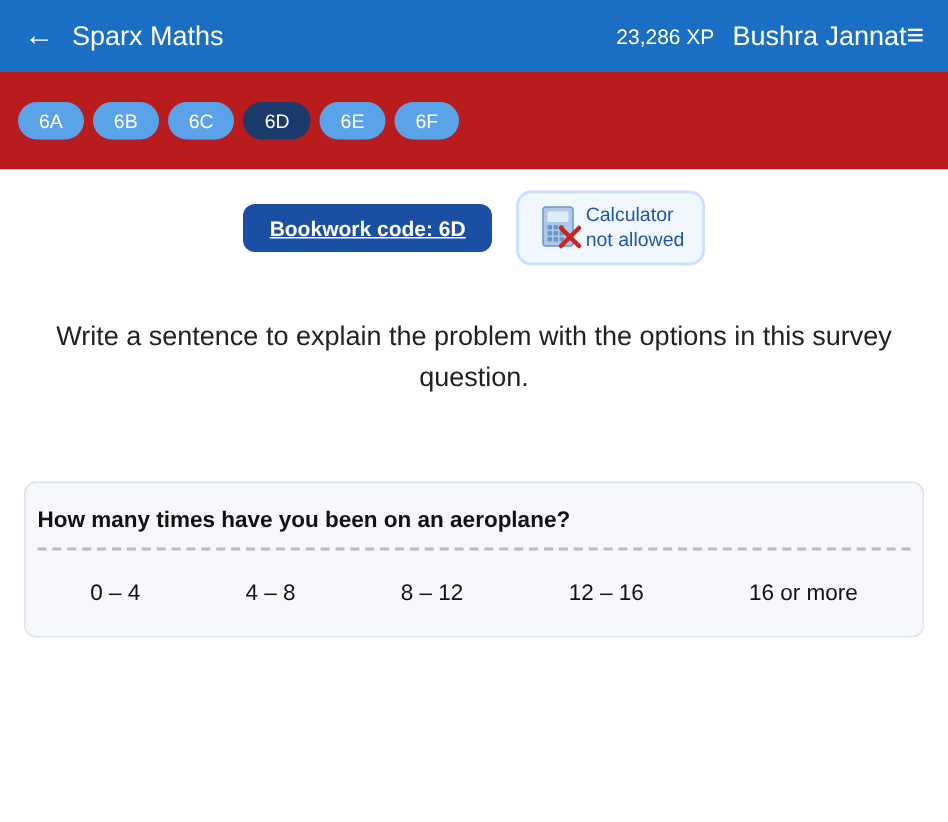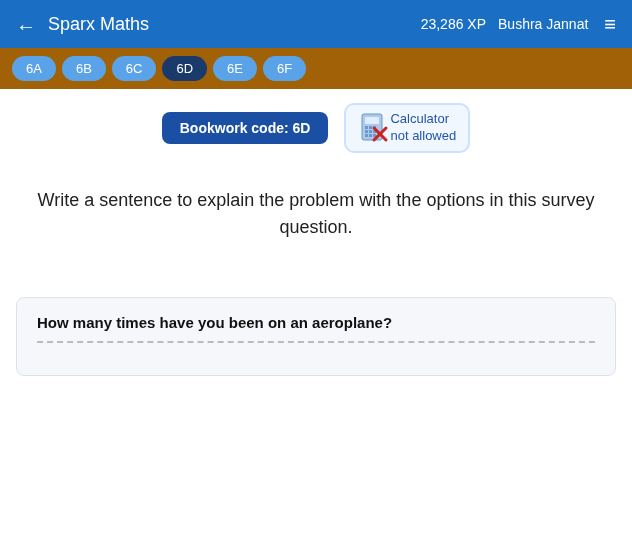--- a/index.html
+++ b/index.html
@@ -29,34 +29,33 @@
     .header-title {
       font-size: 18px;
       font-weight: normal;
       flex: 1;
     }
     .header-xp {
       font-size: 14px;
       margin-right: 12px;
     }
     .header-user {
-      font-size: 14px;
-      margin-right: 16px;
+      font-size: 18px;
     }
     .header-menu {
       font-size: 20px;
       cursor: pointer;
     }
 
     
     .tabs {
-      background: #a16207;
-      display: flex;
-      align-items: center;
-      padding: 8px 12px;
+      background: #b91c1c;
+      display: flex;
+      align-items: center;
+      padding: 20px 12px;
       gap: 6px;
       flex-wrap: nowrap;
     }
     .tab {
       background: #5ba3e8;
       color: white;
       border-radius: 16px;
       padding: 5px 14px;
       font-size: 13px;
       font-weight: 500;
@@ -83,20 +82,21 @@
       padding: 14px 16px;
       background: #fff;
     }
     .bookwork-code {
       background: #1a4fa3;
       color: white;
       border-radius: 8px;
       padding: 8px 18px;
       font-size: 14px;
       font-weight: 600;
+      text-decoration: underline;
     }
     .calculator-badge {
       display: flex;
       align-items: center;
       gap: 0;
       border: 2px solid #cce0ff;
       border-radius: 10px;
       padding: 6px 12px;
       background: #f0f7ff;
     }
@@ -127,21 +127,21 @@
       max-width: 560px;
       margin: 0 auto 40px;
     }
 
     
     .survey-card {
       background: #f5f7fa;
       border: 1px solid #dde3ed;
       border-radius: 8px;
       margin: 0 16px;
-      padding: 16px 20px 20px;
+      padding: 16px 8px 20px;
     }
     .survey-question {
       font-size: 15px;
       font-weight: bold;
       color: #111;
       margin-bottom: 12px;
       border-bottom: 2px dashed #bbb;
       padding-bottom: 10px;
       text-align: left;
     }
@@ -204,13 +204,20 @@
     </div>
   </div>
 </div>
 
 <div class="main-content">
   <p class="question-text">Write a sentence to explain the problem with the options in this survey question.</p>
 </div>
 
 <div class="survey-card">
   <div class="survey-question">How many times have you been on an aeroplane?</div>
+  <div class="survey-options">
+    <span class="survey-option">0 – 4</span>
+    <span class="survey-option">4 – 8</span>
+    <span class="survey-option">8 – 12</span>
+    <span class="survey-option">12 – 16</span>
+    <span class="survey-option">16 or more</span>
+  </div>
 </div>
 
 </body></html>

